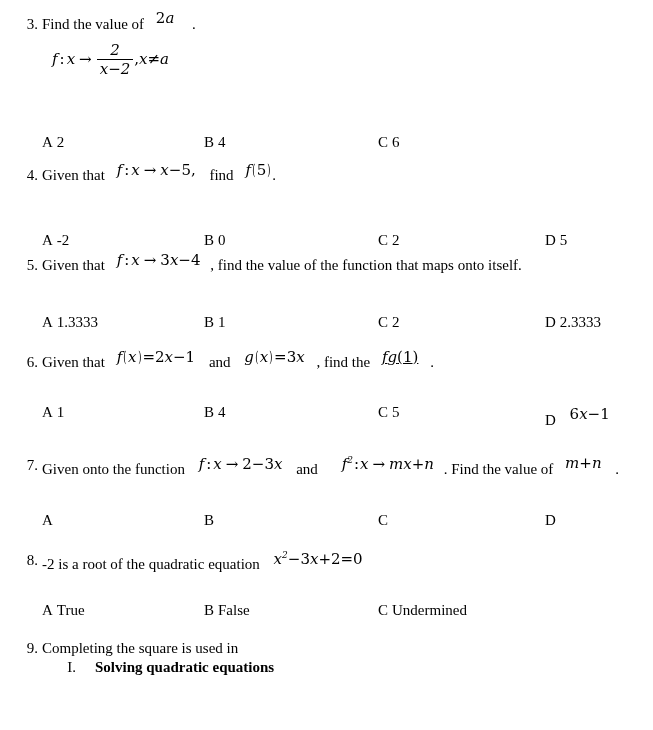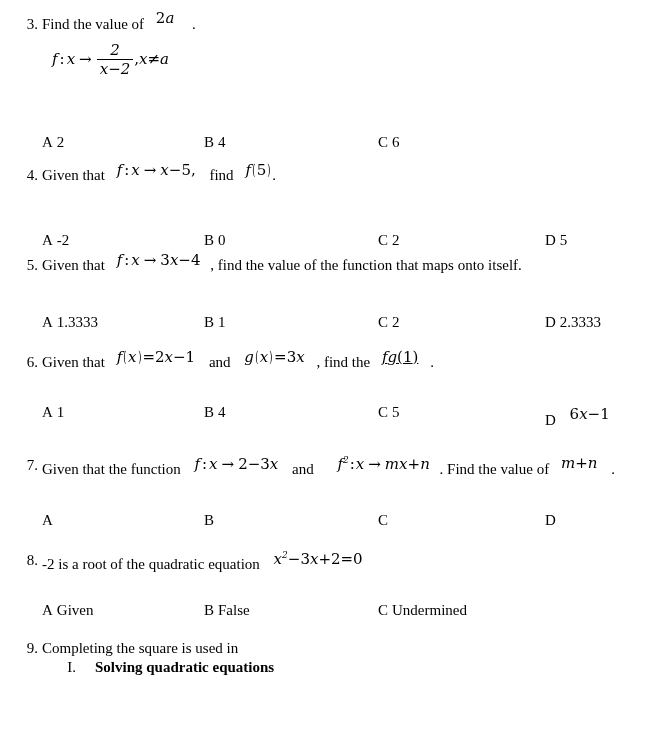--- a/index.html
+++ b/index.html
@@ -273,21 +273,21 @@
       <span class="letter">D</span>
       <span class="math raised" style="margin-left:10px;">
         <span class="num">6</span><span>x</span><span class="op">−</span><span class="num">1</span>
       </span>
     </span>
   </div>
 
   <div class="q" style="top:455px;">
     <span class="q-num">7.</span>
     <span class="q-body">
-      <span>Given that the function</span>
+      <span>Given onto the function</span>
       <span class="math raised-sm" style="margin-left:10px;">
         <span>f</span><span class="op" style="padding:0 2px;">:</span><span>x</span><span class="op" style="padding:0 4px;">→</span><span class="num">2</span><span class="op">−</span><span class="num">3</span><span>x</span>
       </span>
       <span style="margin-left:10px;">and</span>
       <span class="math raised-sm" style="margin-left:20px;">
         <span>f</span><sup class="exp">2</sup><span class="op" style="padding:0 1px;">:</span><span>x</span><span class="op" style="padding:0 4px;">→</span><span>m</span><span>x</span><span class="op">+</span><span>n</span>
       </span>
       <span style="margin-left:6px;">. Find the value of</span>
       <span class="math raised" style="margin-left:8px;">
         <span>m</span><span class="op">+</span><span>n</span>
@@ -316,21 +316,21 @@
     <span class="q-body">
       <span>-2 is a root of the quadratic equation</span>
       <span class="math raised-sm" style="margin-left:10px;">
         <span>x</span><sup class="exp">2</sup><span class="op">−</span><span class="num">3</span><span>x</span><span class="op">+</span><span class="num">2</span><span class="op">=</span><span class="num">0</span>
       </span>
     </span>
   </div>
 
   <div class="opts" style="top:600px;">
     <span class="opt col-a">
-      <span class="letter">A</span><span class="val">Given</span>
+      <span class="letter">A</span><span class="val">True</span>
     </span>
     <span class="opt col-b">
       <span class="letter">B</span><span class="val">False</span>
     </span>
     <span class="opt col-c">
       <span class="letter">C</span><span class="val">Undermined</span>
     </span>
   </div>
 
   <div class="q" style="top:638px;">

